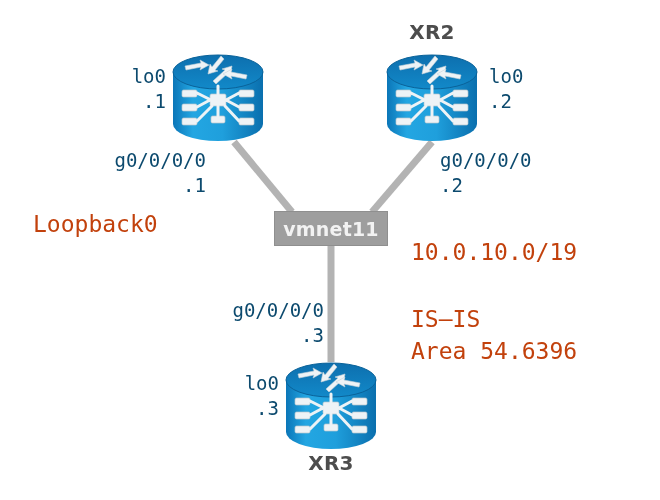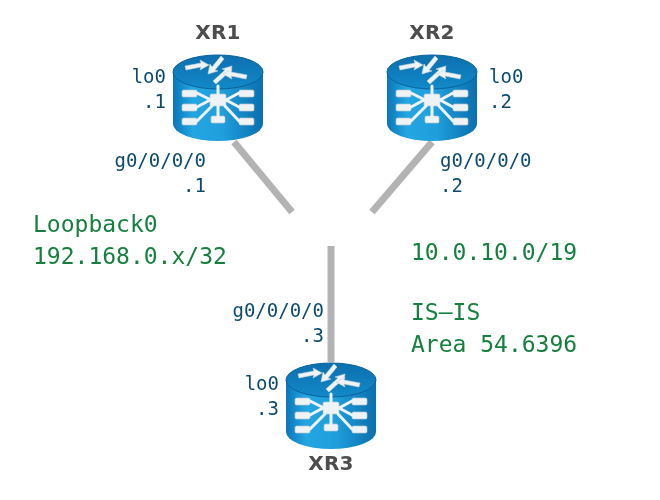--- a/index.html
+++ b/index.html
@@ -49,21 +49,21 @@
     white-space: pre;
   }
   .mono-label.right {
     text-align: right;
   }
   .faded {
     position: absolute;
     font-family: "DejaVu Sans Mono", monospace;
     font-size: 23px;
     line-height: 32px;
-    color: #15803d;
+    color: #c2410c;
     white-space: pre;
   }
   .vmnet-box {
     position: absolute;
     background: #9e9e9e;
     border: 1px solid #8f8f8f;
     color: #f2f2f2;
     font-family: "DejaVu Sans", sans-serif;
     font-weight: bold;
     font-size: 19px;
@@ -78,21 +78,20 @@
 <body>
 
 <div id="canvas">
 
   <svg id="links" viewBox="0 0 660 500">
     <line x1="234" y1="142" x2="292" y2="212" stroke="#b3b3b3" stroke-width="7" stroke-linecap="butt"></line>
     <line x1="432" y1="142" x2="372" y2="212" stroke="#b3b3b3" stroke-width="7" stroke-linecap="butt"></line>
     <line x1="331" y1="246" x2="331" y2="362" stroke="#b3b3b3" stroke-width="7" stroke-linecap="butt"></line>
   </svg>
 
-  <div class="node-label" style="left:166px; top:20px; width:104px;">XR1</div>
 
   <div class="router" style="left:170px; top:52px;">
     <svg viewBox="0 0 96 92" width="96" height="92">
       <defs>
         <linearGradient id="bodyGrad1" x1="0" y1="0" x2="1" y2="0">
           <stop offset="0%" stop-color="#0b76b8"></stop>
           <stop offset="22%" stop-color="#23a6e2"></stop>
           <stop offset="55%" stop-color="#1f9fdc"></stop>
           <stop offset="100%" stop-color="#0a6fae"></stop>
         </linearGradient>
@@ -186,20 +185,23 @@
         <line x1="48" y1="54" x2="48" y2="64"></line>
         <line x1="48" y1="42" x2="48" y2="34"></line>
       </g>
     </svg>
   </div>
 
   <div class="mono-label" style="left:489px; top:64px; width:90px;"><span>lo0</span><br><span>.2</span></div>
 
   <div class="mono-label" style="left:440px; top:148px; width:150px;"><span>g0/0/0/0</span><br><span>.2</span></div>
 
+  <div class="vmnet-box" style="left:274px; top:211px; width:114px; height:35px;">
+    <span>vmnet11</span>
+  </div>
 
   <div class="router" style="left:283px; top:360px;">
     <svg viewBox="0 0 96 92" width="96" height="92">
       <defs>
         <linearGradient id="bodyGrad3" x1="0" y1="0" x2="1" y2="0">
           <stop offset="0%" stop-color="#0b76b8"></stop>
           <stop offset="22%" stop-color="#23a6e2"></stop>
           <stop offset="55%" stop-color="#1f9fdc"></stop>
           <stop offset="100%" stop-color="#0a6fae"></stop>
         </linearGradient>
@@ -239,19 +241,19 @@
       </g>
     </svg>
   </div>
 
   <div class="node-label" style="left:279px; top:451px; width:104px;">XR3</div>
 
   <div class="mono-label right" style="left:150px; top:298px; width:174px;"><span>g0/0/0/0</span><br><span>.3</span></div>
 
   <div class="mono-label right" style="left:199px; top:371px; width:80px;"><span>lo0</span><br><span>.3</span></div>
 
-  <div class="faded" style="left:33px; top:208px;"><span>Loopback0</span><br><span>192.168.0.x/32</span></div>
+  <div class="faded" style="left:33px; top:208px;"><span>Loopback0</span><br></div>
 
   <div class="faded" style="left:411px; top:236px;">10.0.10.0/19</div>
 
-  <div class="faded" style="left:411px; top:296px;"><span>IS–IS</span><br><span>Area 54.6396</span></div>
+  <div class="faded" style="left:411px; top:303px;"><span>IS–IS</span><br><span>Area 54.6396</span></div>
 
 </div>
 
 </body></html>

